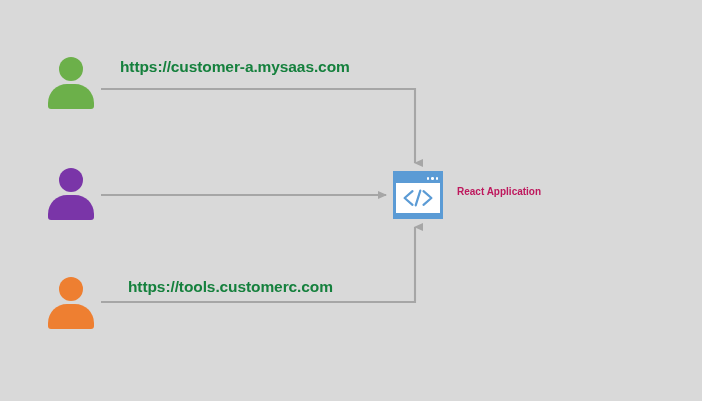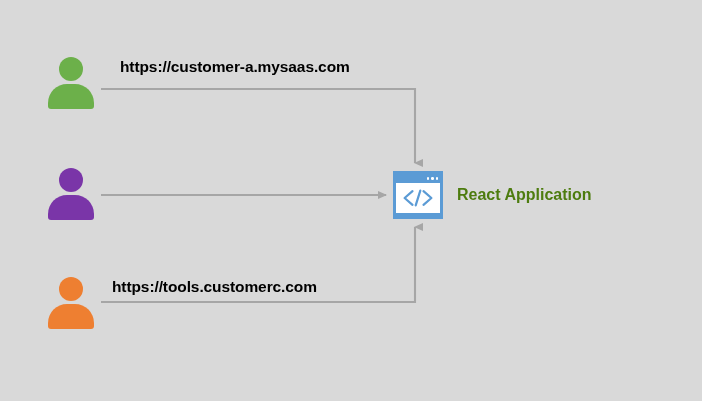--- a/index.html
+++ b/index.html
@@ -56,27 +56,27 @@
 
   #actor-a { left: 48px; top: 57px; }
   #actor-b { left: 48px; top: 168px; }
   #actor-c { left: 48px; top: 277px; }
 
   
   .url-label {
     position: absolute;
     font-size: 15.5px;
     font-weight: bold;
-    color: #000000;
+    color: #15803d;
     letter-spacing: -0.1px;
     white-space: nowrap;
   }
   #url-a { left: 120px; top: 58px; }
   #url-b { left: 120px; top: 168px; }
-  #url-c { left: 112px; top: 278px; }
+  #url-c { left: 128px; top: 278px; }
 
   
   #app-node {
     position: absolute;
     left: 393px;
     top: 171px;
     width: 50px;
     height: 48px;
   }
   .browser-frame {
@@ -117,23 +117,23 @@
     display: flex;
     align-items: center;
     justify-content: center;
   }
   .browser-screen svg { display: block; }
 
   #app-label {
     position: absolute;
     left: 457px;
     top: 186px;
-    font-size: 16px;
+    font-size: 10px;
     font-weight: bold;
-    color: #4d7c0f;
+    color: #be185d;
     white-space: nowrap;
   }
 </style>
 </head>
 <body>
 
 <div id="canvas">
 
   <svg id="connectors" viewBox="0 0 702 401" width="702" height="401" xmlns="http://www.w3.org/2000/svg">
     <defs>

